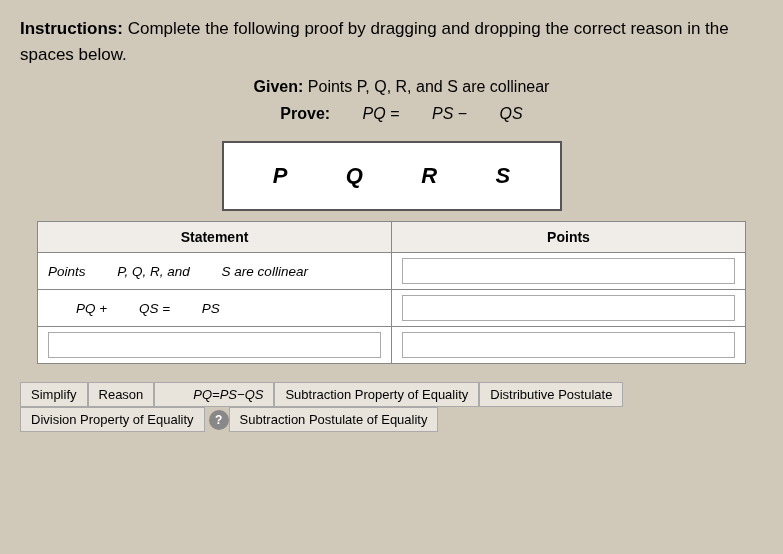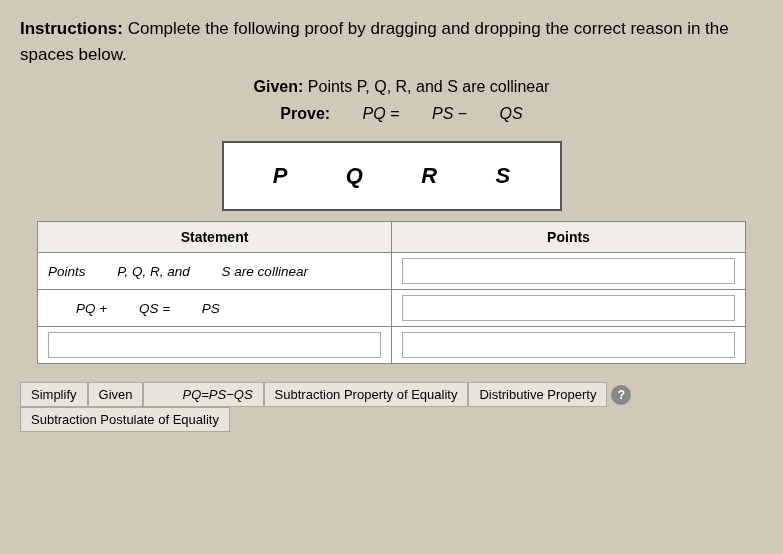--- a/index.html
+++ b/index.html
@@ -187,21 +187,22 @@
         <td class="reason-cell">
           <input class="reason-input" type="text" value="" placeholder="" style="">
         </td>
       </tr>
     </tbody>
   </table>
 </div>
 
 <div class="drag-area">
   <div class="drag-chip">Simplify</div>
-  <div class="drag-chip">Given</div>
+  <div class="drag-chip">Reason</div>
   <div class="drag-chip"><span class="math">PQ=PS−QS</span></div>
   <div class="drag-chip">Subtraction Property of Equality</div>
   <br style="width:100%; display:block; height:0;">
-  <div class="drag-chip">Distributive Property</div>
+  <div class="drag-chip">Distributive Postulate</div>
+  <div class="drag-chip">Division Property of Equality</div>
   <span class="help-icon">?</span>
   <br style="width:100%; display:block; height:0;">
   <div class="drag-chip">Subtraction Postulate of Equality</div>
 </div>
 
 </body></html>

